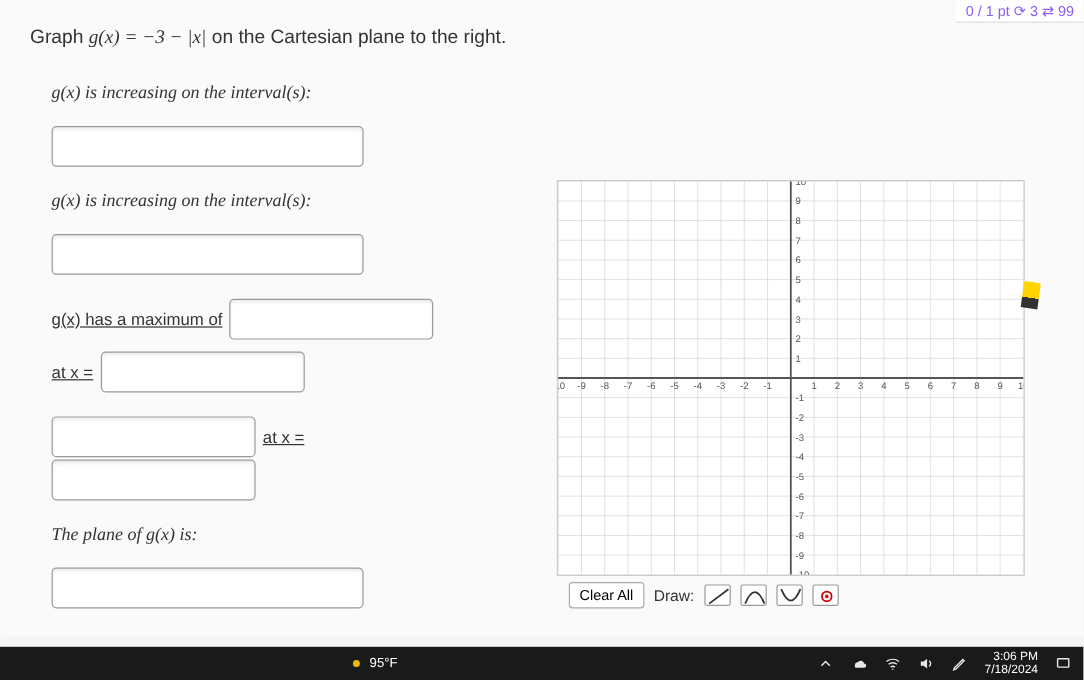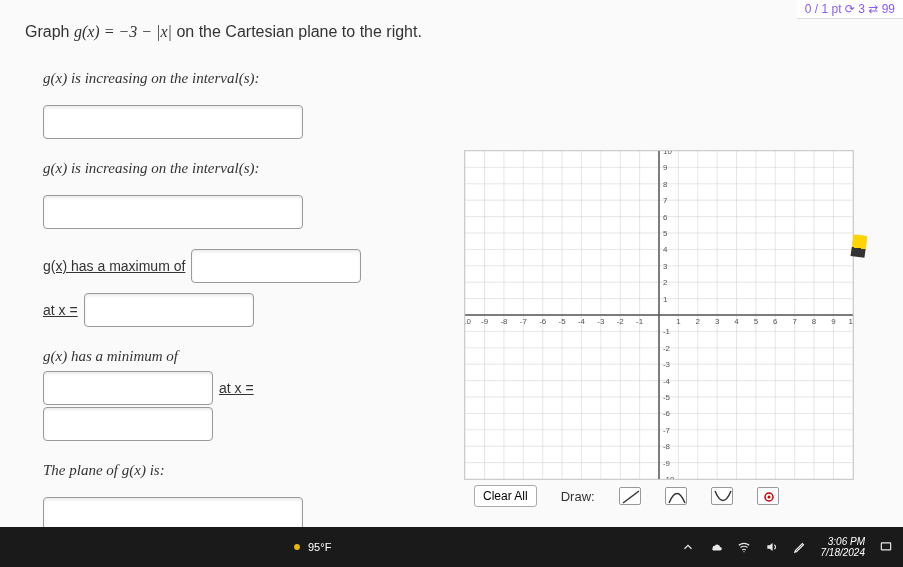--- a/index.html
+++ b/index.html
@@ -71,21 +71,21 @@
       background: #fff;
       border: 1px solid #ccc;
     }
     .graph-svg { width: 100%; height: 100%; }
     .graph-toolbar {
       position: absolute;
       top: 465px;
       left: 10px;
       display: flex;
       align-items: center;
-      gap: 24px;
+      gap: 8px;
       font-size: 13px;
       color: #333;
     }
     .tool-btn {
       border: 1px solid #aaa;
       background: #fff;
       padding: 3px 8px;
       font-size: 12px;
       border-radius: 3px;
       cursor: pointer;
@@ -105,32 +105,32 @@
       top:0; right:0;
       font-size:12px;
       color:#8b5cf6;
       padding:2px 8px;
       background:#fff;
       border-bottom:1px solid #ddd;
     }
     .taskbar {
       position: absolute;
       bottom: 0; left: 0; right: 0;
-      height: 40px;
+      height: 28px;
       background: #1a1a1a;
       display: flex;
       align-items: center;
       justify-content: flex-end;
       gap: 14px;
       padding: 0 10px;
       color: #fff;
       font-size: 11px;
     }
     .taskbar .weather { margin-right: auto; margin-left: 280px; display:flex; align-items:center; gap:4px;}
-    .taskbar .time-block { text-align: right; line-height: 1.1; font-size: 10px; font-style: italic;}
+    .taskbar .time-block { text-align: right; line-height: 1.1; font-size: 10px;}
     .tray-icon { width:14px; height:14px; display:inline-block; opacity:0.9;}
     .pencil-icon {
       position: absolute;
       right: 8px;
       top: 215px;
       width: 14px;
       height: 22px;
       background: linear-gradient(#ffd400 60%, #333 60%);
       border-radius: 2px 2px 0 0;
       transform: rotate(8deg);
@@ -168,23 +168,20 @@
           <span class="math label-small">g(x) has a maximum of</span>
           <input class="input-box small" style="">
         </div>
         <div class="input-row" style="margin-top:-10px;">
           <span class="label-small">at x =</span>
           <input class="input-box small" style="">
         </div>
       </div>
 
       <div class="input-line-block">
-        <div class="sub-question" style="margin-bottom:4px;">
-          <span class="math">g(x)  has a minimum of</span>
-        </div>
         <div class="input-row" style="margin-bottom:6px;">
           <input class="input-box small" style="">
           <span class="label-small">at x =</span>
         </div>
         <div class="input-row" style="margin-top:-4px;">
           <input class="input-box small" style="">
         </div>
       </div>
 
       <div class="sub-question">

